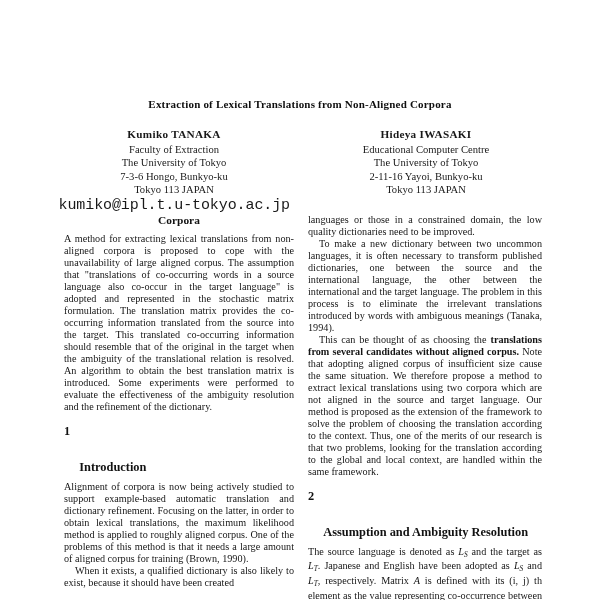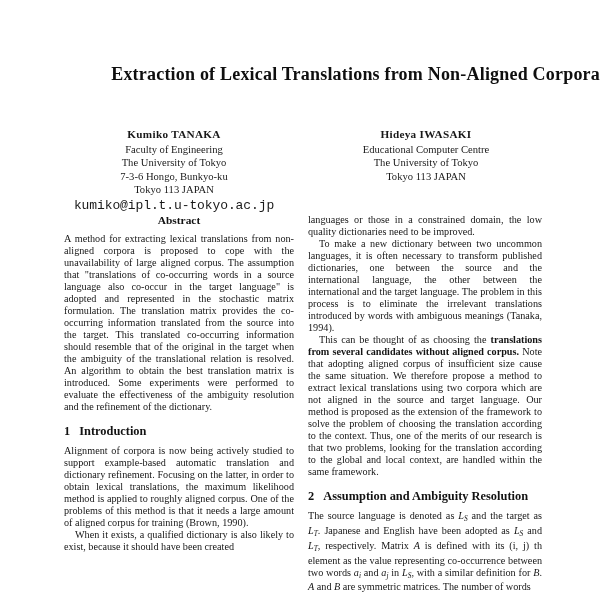--- a/index.html
+++ b/index.html
@@ -15,25 +15,25 @@
     background: #fefefe;
     font-family: "Liberation Serif", "DejaVu Serif", serif;
     color: #141414;
     
     filter: contrast(1.02);
   }
   .paper-title {
     position: absolute;
     left: 0;
     right: 0;
-    top: 64px;
-    text-align: right;
+    top: 98px;
+    text-align: center;
     font-family: "Liberation Serif", "DejaVu Serif", serif;
     font-weight: bold;
-    font-size: 18px;
+    font-size: 11px;
     letter-spacing: 0.2px;
     color: #111;
   }
   .authors {
     position: absolute;
     top: 128px;
     left: 58px;
     right: 58px;
     display: flex;
     justify-content: space-between;
@@ -47,23 +47,24 @@
   }
   .author-name {
     font-weight: bold;
     font-size: 11.2px;
     letter-spacing: 0.3px;
     padding-bottom: 1px;
   }
   .author-line { white-space: nowrap; }
   .author-email {
     font-family: "Liberation Mono", "DejaVu Sans Mono", monospace;
-    font-size: 13px;
+    font-size: 15px;
     padding-top: 2px;
     letter-spacing: -0.1px;
+    text-align: right;
   }
 
   .columns {
     position: absolute;
     top: 214px;
     left: 64px;
     width: 478px;
     display: flex;
     justify-content: space-between;
   }
@@ -80,21 +81,21 @@
   }
   .section-heading {
     display: flex;
     gap: 9px;
     font-weight: bold;
     font-size: 12.4px;
     margin: 11px 0 6px 0;
     align-items: flex-start;
   }
   .section-num { flex: 0 0 auto; }
-  .section-title { flex: 1 1 auto; line-height: 14.5px; }
+  .section-title { flex: 1 1 auto; line-height: 14.5px; margin-top: 36px; }
 
   p.body {
     margin: 0;
     font-size: 10.2px;
     line-height: 12px;
     text-align: justify;
     text-justify: inter-word;
     hyphens: manual;
     color: #161616;
   }
@@ -108,41 +109,42 @@
 <body>
 
 <div id="page">
 
   <div class="paper-title">Extraction of Lexical Translations from Non-Aligned Corpora</div>
 
   <div class="authors">
 
     <div class="author-block">
       <div class="author-name">Kumiko TANAKA</div>
-      <div class="author-line">Faculty of Engineering</div>
+      <div class="author-line">Faculty of Extraction</div>
       <div class="author-line">The University of Tokyo</div>
       <div class="author-line">7-3-6 Hongo, Bunkyo-ku</div>
       <div class="author-line">Tokyo 113 JAPAN</div>
       <div class="author-email">kumiko@ipl.t.u-tokyo.ac.jp</div>
     </div>
 
     <div class="author-block">
       <div class="author-name">Hideya IWASAKI</div>
       <div class="author-line">Educational Computer Centre</div>
       <div class="author-line">The University of Tokyo</div>
+      <div class="author-line">2-11-16 Yayoi, Bunkyo-ku</div>
       <div class="author-line">Tokyo 113 JAPAN</div>
     </div>
 
   </div>
 
   <div class="columns">
 
     <div class="col col-left">
 
-      <div class="abstract-heading">Abstract</div>
+      <div class="abstract-heading">Corpora</div>
       <p class="body abstract-body">A method for extracting lexical translations from non-aligned corpora is proposed to cope with the unavailability of large aligned corpus. The assumption that "translations of co-occurring words in a source language also co-occur in the target language" is adopted and represented in the stochastic matrix formulation. The translation matrix provides the co-occurring information translated from the source into the target. This translated co-occurring information should resemble that of the original in the target when the ambiguity of the translational relation is resolved. An algorithm to obtain the best translation matrix is introduced. Some experiments were performed to evaluate the effectiveness of the ambiguity resolution and the refinement of the dictionary.</p>
 
       <div class="section-heading">
         <span class="section-num">1</span>
         <span class="section-title">Introduction</span>
       </div>
       <p class="body">Alignment of corpora is now being actively studied to support example-based automatic translation and dictionary refinement. Focusing on the latter, in order to obtain lexical translations, the maximum likelihood method is applied to roughly aligned corpus. One of the problems of this method is that it needs a large amount of aligned corpus for training (Brown, 1990).</p>
       <p class="body">When it exists, a qualified dictionary is also likely to exist, because it should have been created</p>
 
     </div>

